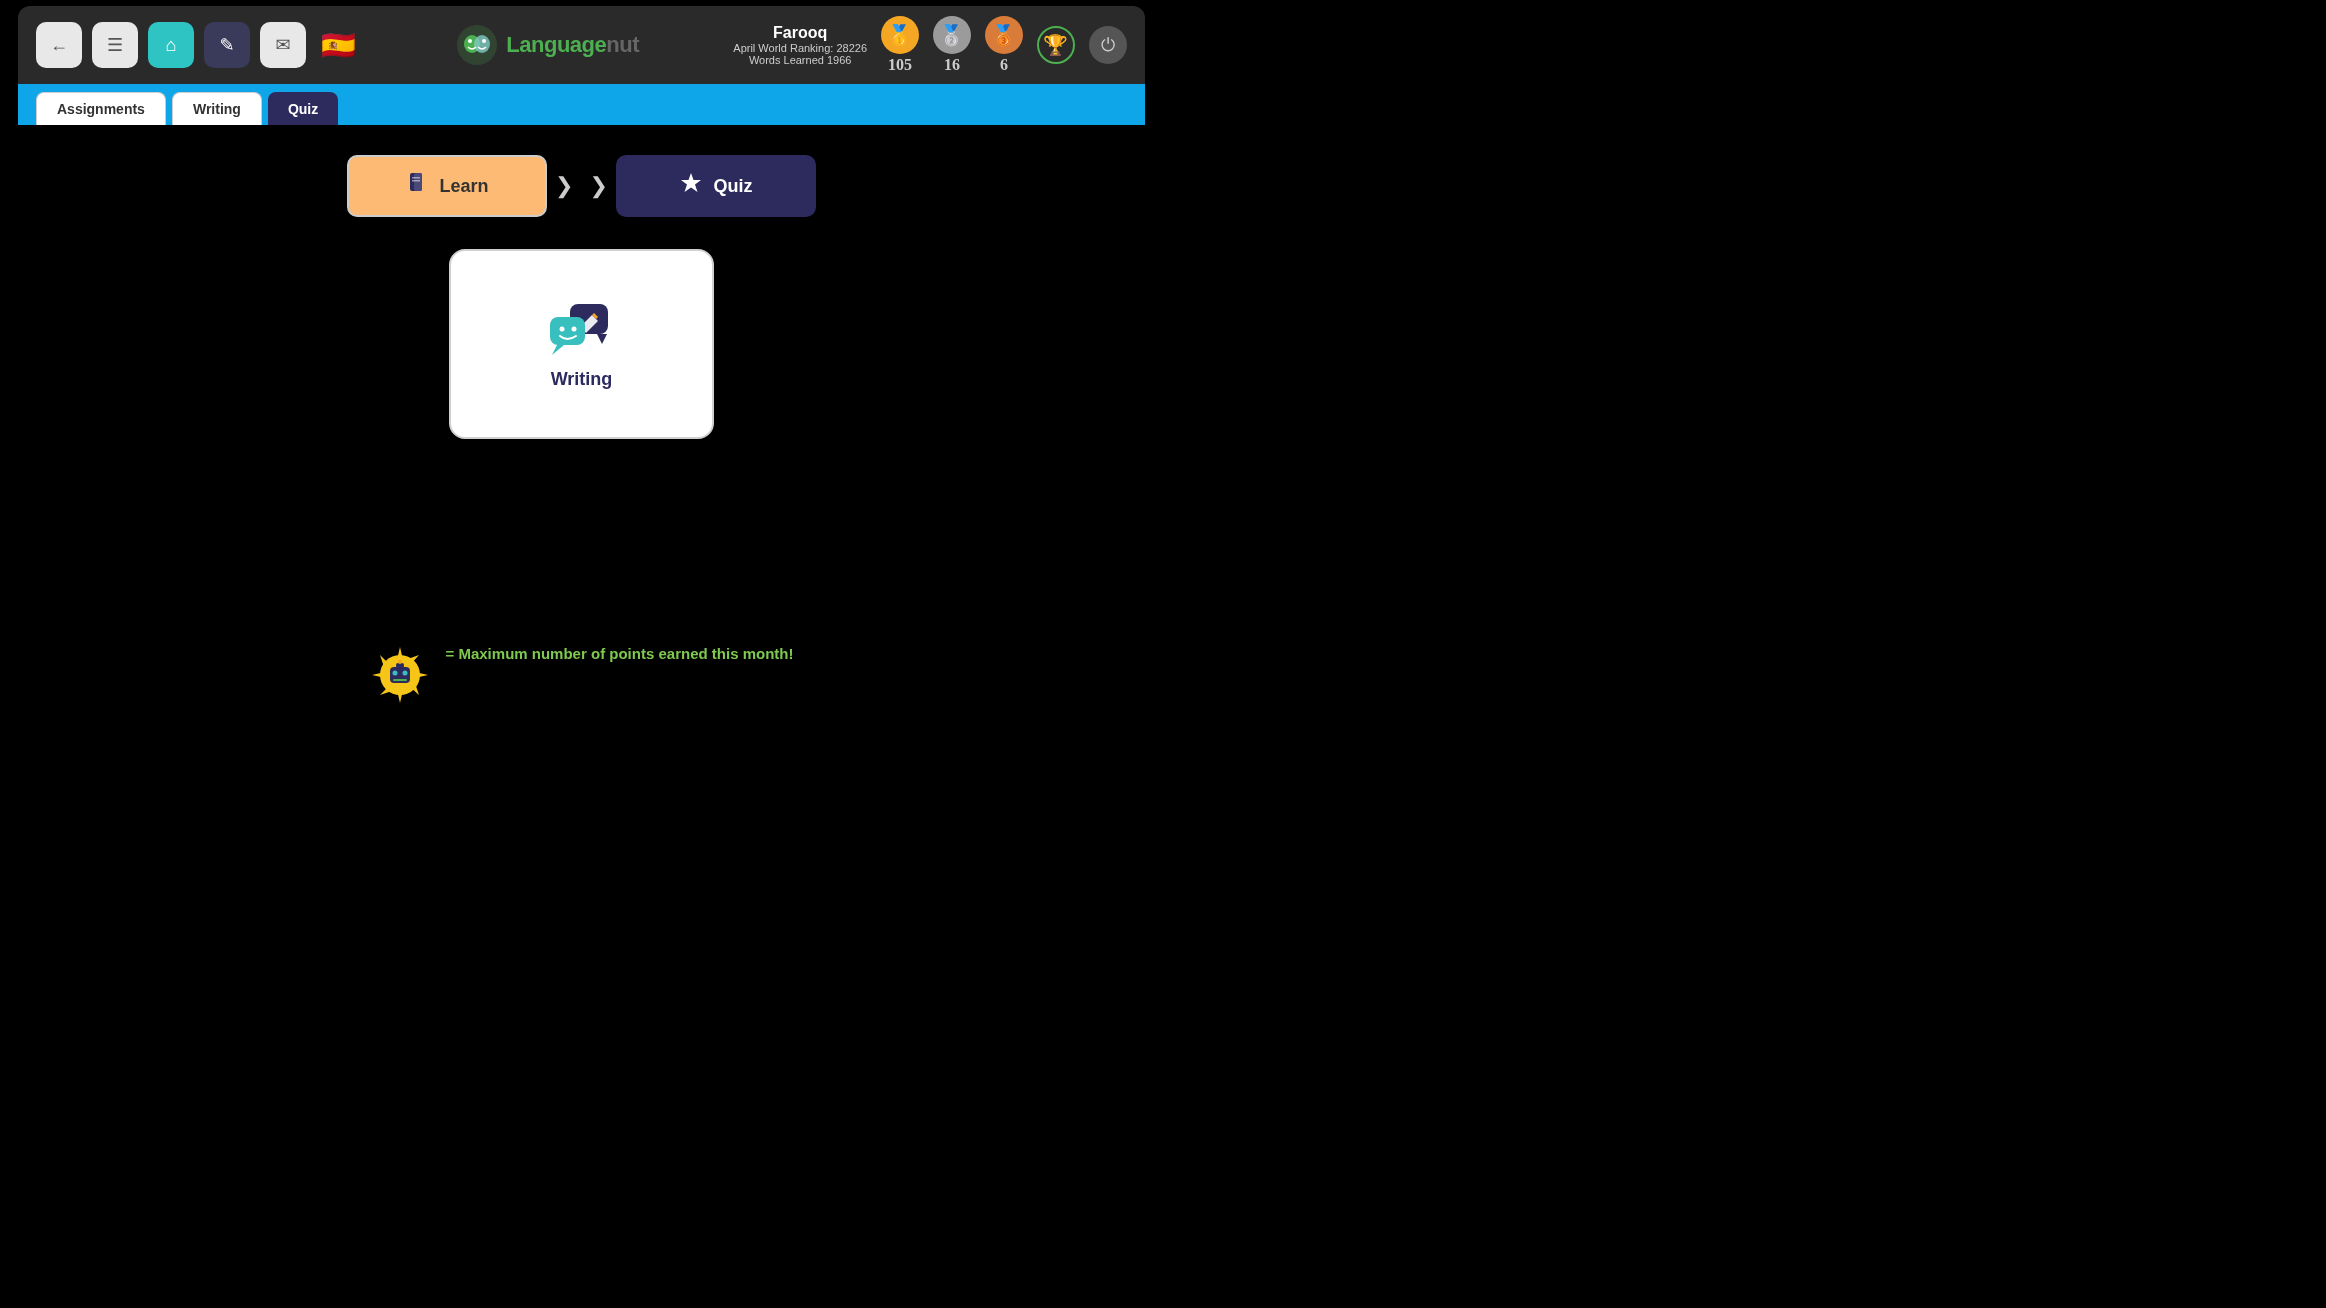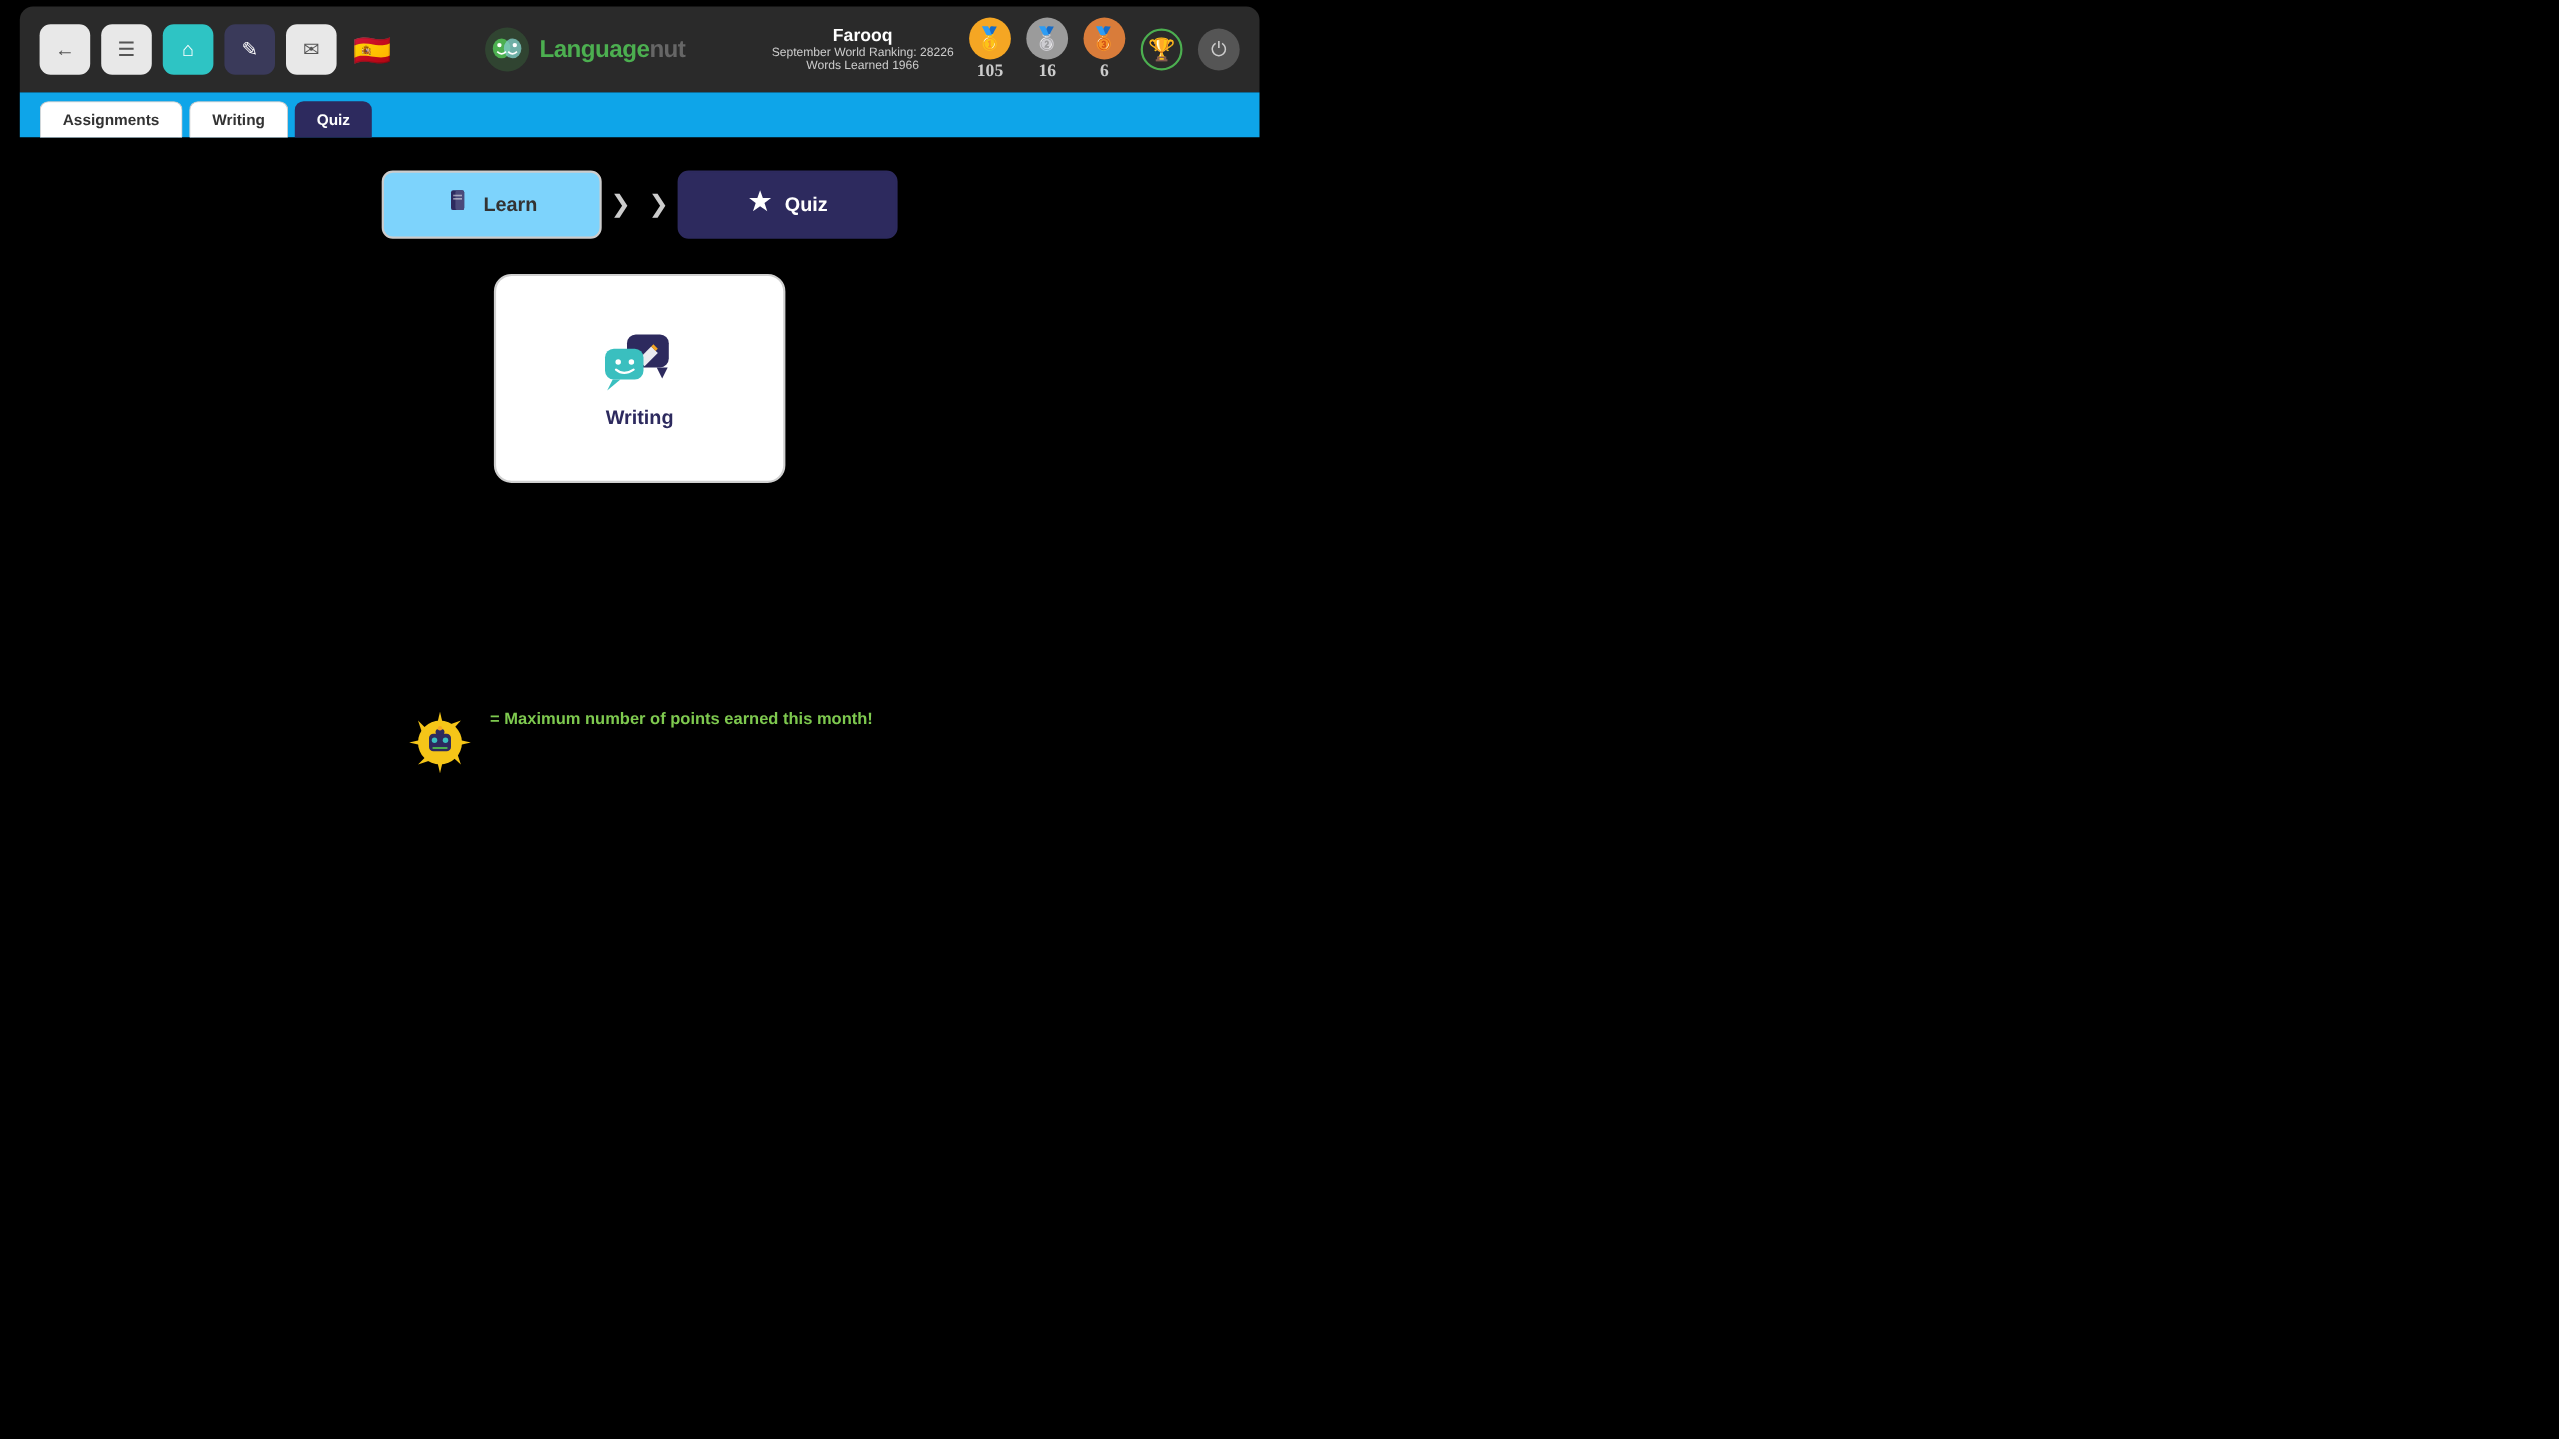--- a/index.html
+++ b/index.html
@@ -228,21 +228,21 @@
       margin-bottom: 32px;
     }
 
     .step-btn {
       display: flex;
       align-items: center;
       gap: 10px;
       padding: 14px 30px;
       border-radius: 10px;
       border: 2px solid #ccc;
-      background: #7dd3fc;
+      background: #fdba74;
       cursor: pointer;
       font-size: 18px;
       font-weight: bold;
       color: #333;
       min-width: 200px;
       justify-content: center;
     }
 
     .step-btn.active {
       background: #2d2a5e;
@@ -343,21 +343,21 @@
       </svg>
       <span class="logo-text">
         <span class="green">Language</span><span class="gray">nut</span>
       </span>
     </div>
   </div>
 
   <div class="user-area">
     <div class="user-info">
       <div class="user-name">Farooq</div>
-      <div class="user-rank">September World Ranking: 28226</div>
+      <div class="user-rank">April World Ranking: 28226</div>
       <div class="user-words">Words Learned 1966</div>
     </div>
 
     <div class="badge">
       <div class="badge-icon gold">🥇</div>
       <span class="badge-count">105</span>
     </div>
     <div class="badge">
       <div class="badge-icon silver">🥈</div>
       <span class="badge-count">16</span>

